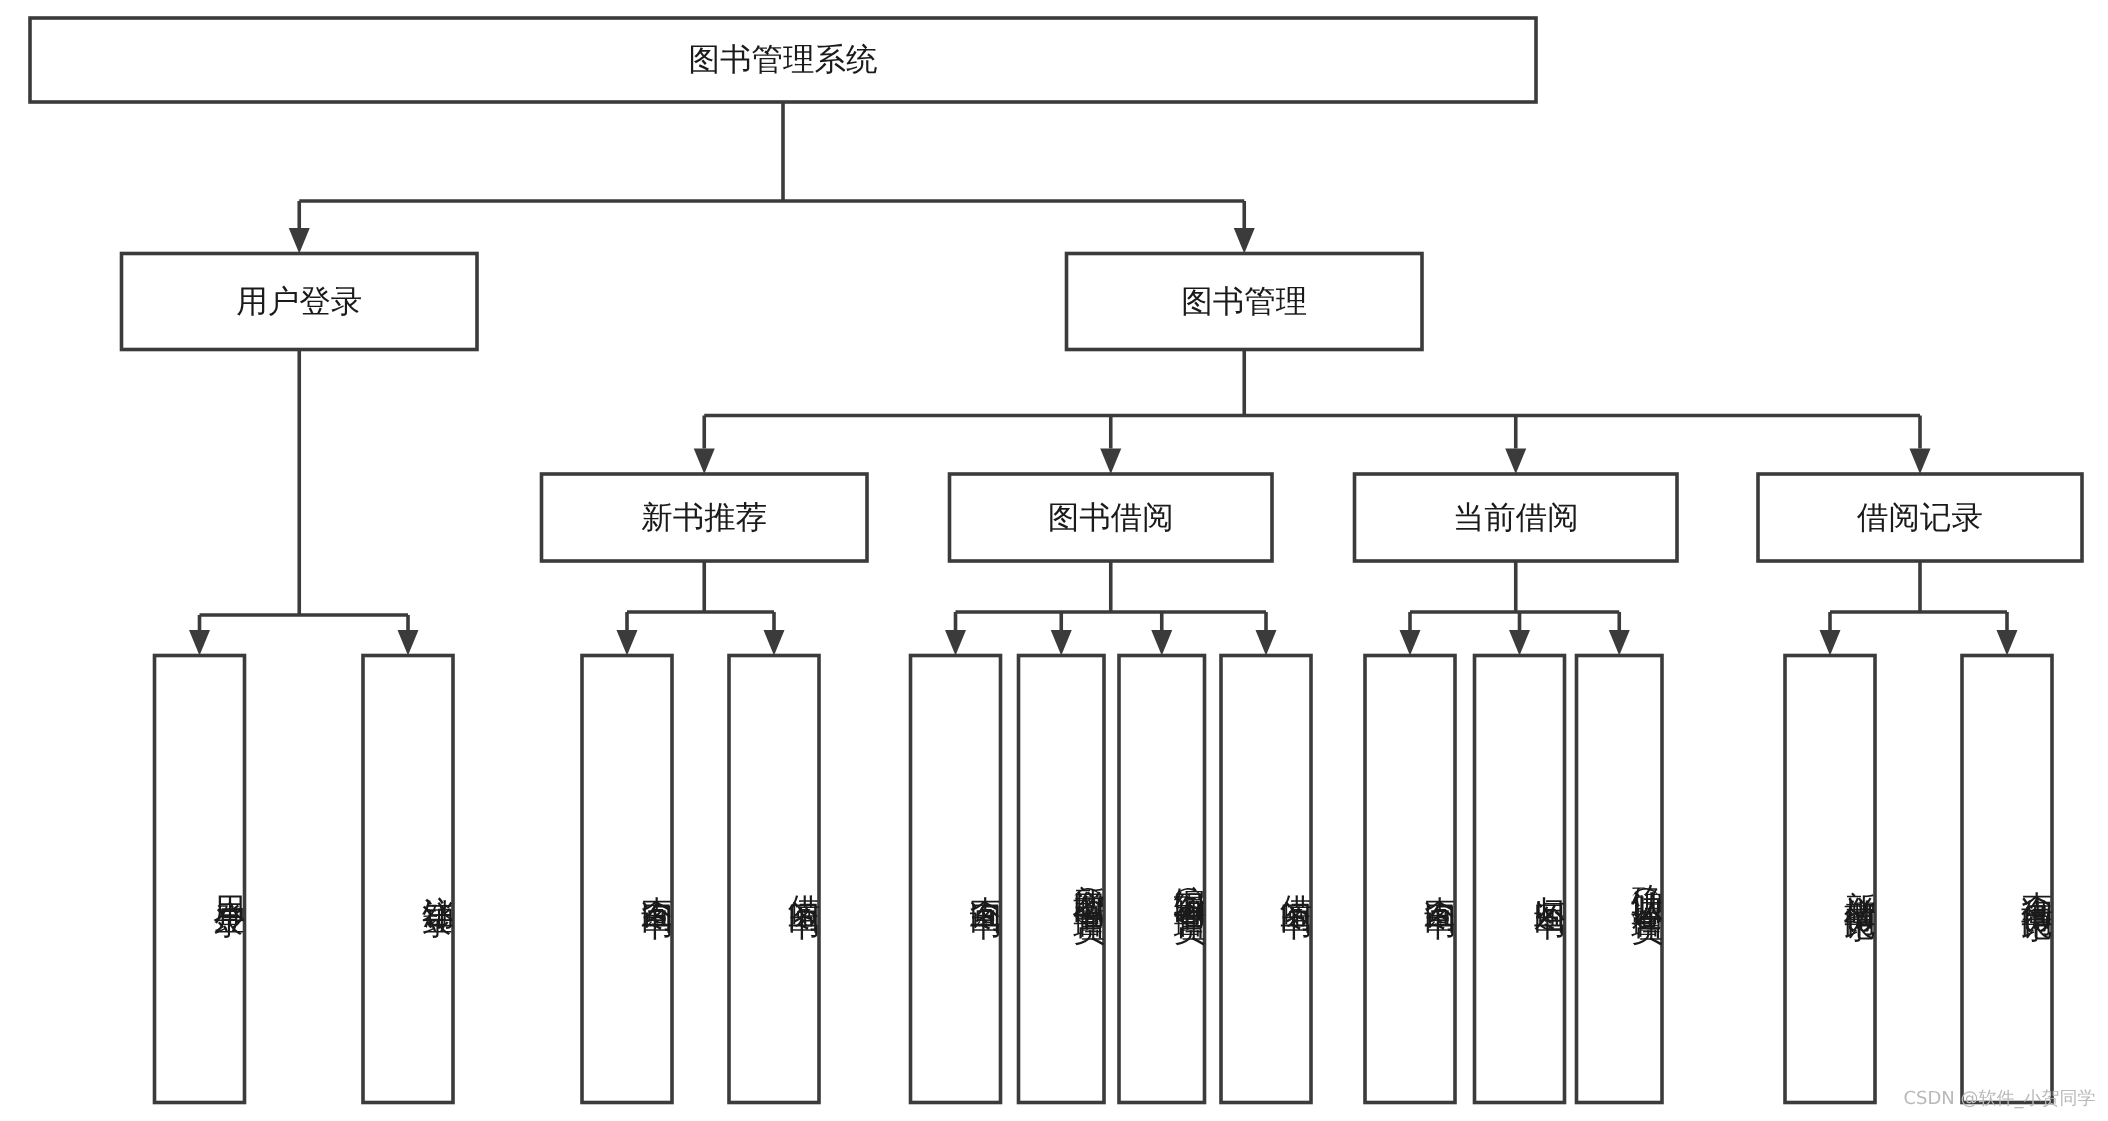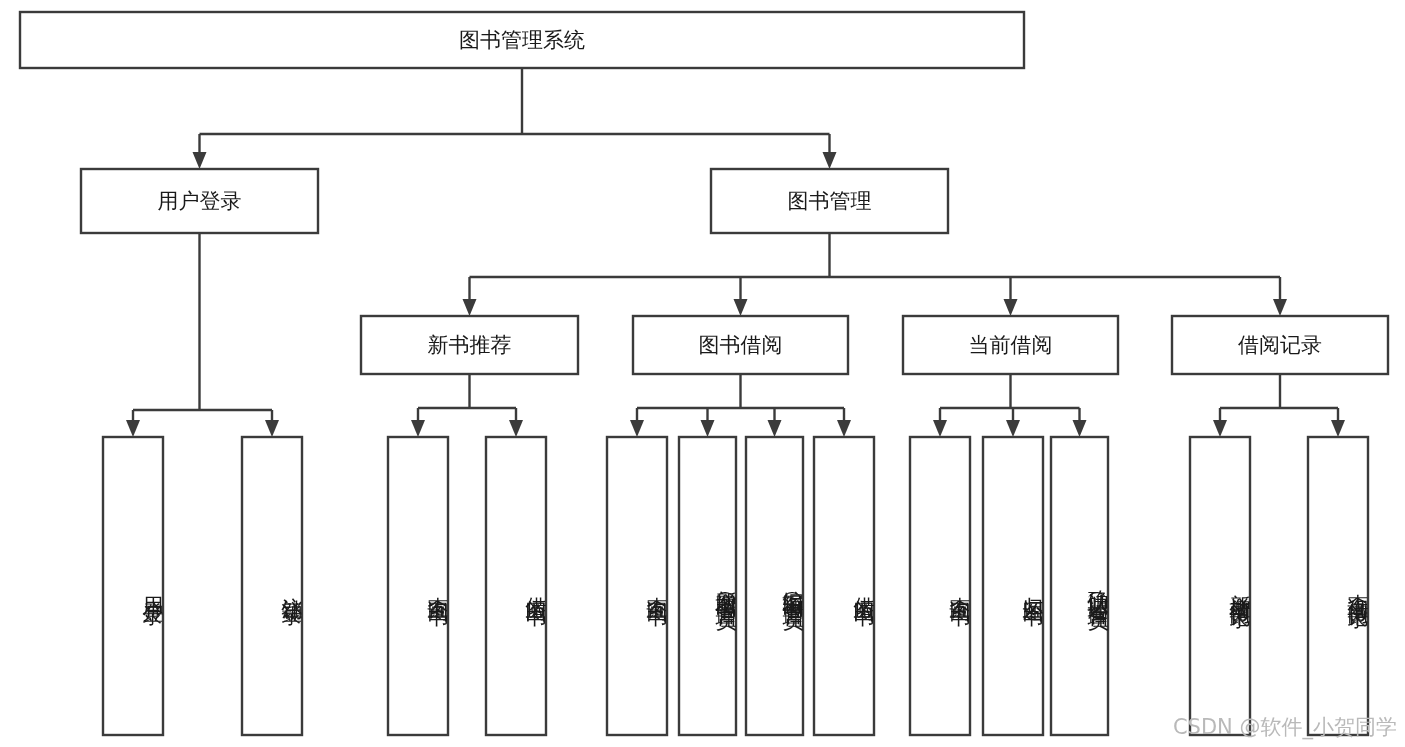--- a/index.html
+++ b/index.html
@@ -62,21 +62,21 @@
     display: flex;
     align-items: flex-start;
     justify-content: center;
     pointer-events: none;
   }
   .watermark {
     position: absolute;
     right: 8px;
     bottom: 6px;
     font-family: "DejaVu Sans", "Liberation Sans", sans-serif;
-    font-size: 21px;
+    font-size: 12px;
     color: #b9b9b9;
     white-space: nowrap;
     user-select: none;
   }
 </style>
 </head>
 <body>
 
 <div id="diagram-root">
 

